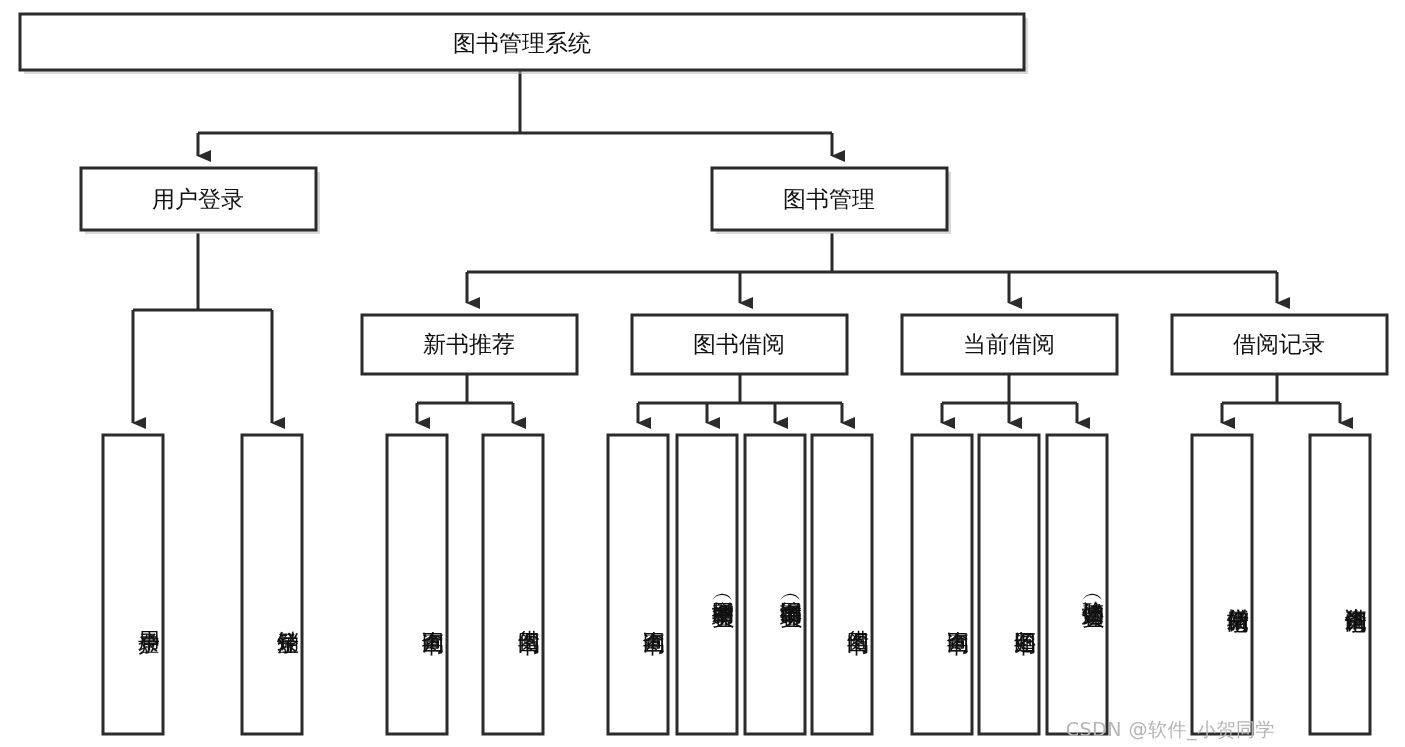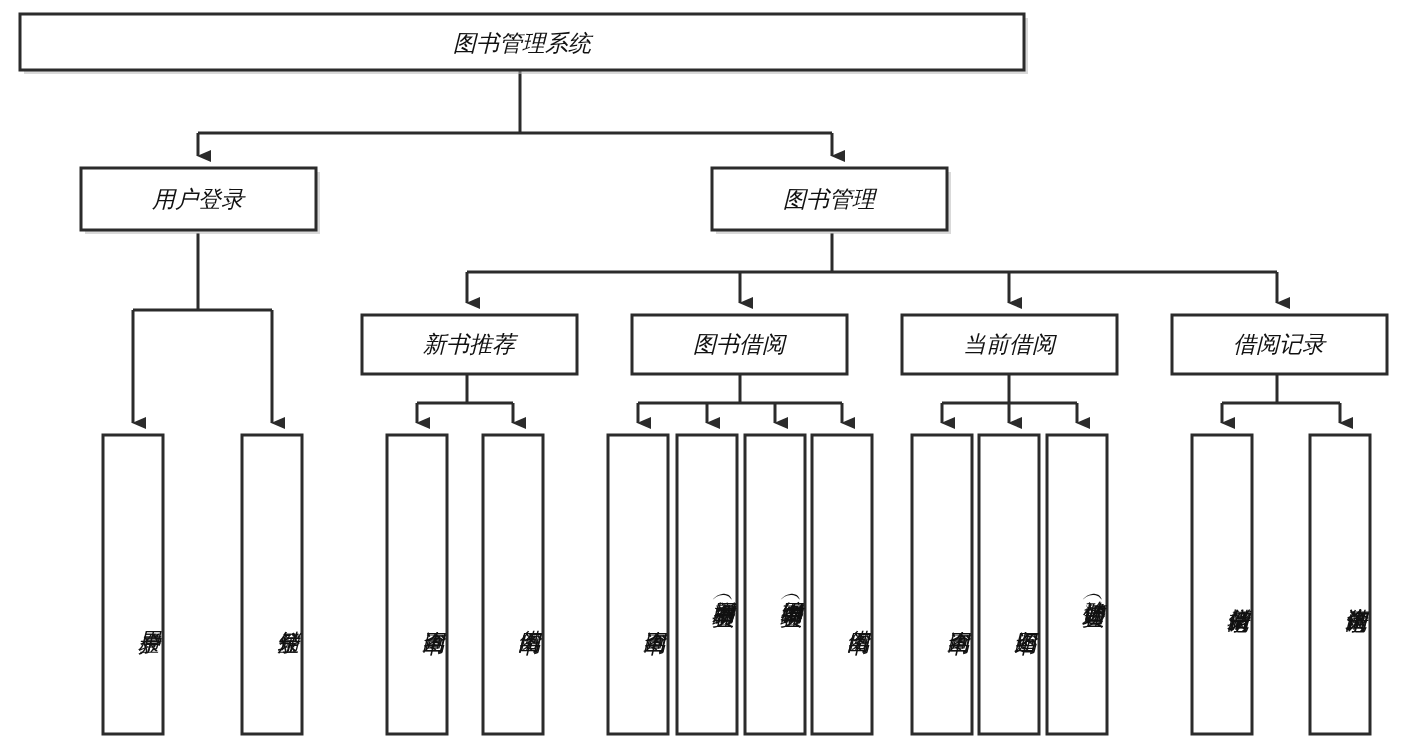--- a/index.html
+++ b/index.html
@@ -1,21 +1,21 @@
 <!DOCTYPE html>
 <html><head>
 <meta charset="utf-8">
 <style>
   html,body{margin:0;padding:0;background:#ffffff;}
   body{
     width:1405px;height:747px;
     font-family:"Liberation Sans","DejaVu Sans",sans-serif;
     overflow:hidden;
   }
-  #diagram-root{position:relative;width:1283px;height:747px;background:#fff;font-style:italic;}
+  #diagram-root{position:relative;width:1283px;height:747px;background:#fff;}
   svg#flow{position:absolute;left:0;top:0;width:1405px;height:747px;display:block;}
 
   .node-box{
     fill:#ffffff;
     stroke:#2b2b2b;
     stroke-width:3;
   }
   .node-shadow{
     fill:#b9b9b9;
     opacity:.55;
@@ -187,13 +187,14 @@
   <div class="leaf-label-wrap" style="left:745px;top:443px;width:60px;height:288px;">编辑图书（管理员）</div>
   <div class="leaf-label-wrap" style="left:812px;top:500px;width:60px;height:230px;">借阅图书</div>
 
   <div class="leaf-label-wrap" style="left:912px;top:500px;width:60px;height:230px;">查询图书</div>
   <div class="leaf-label-wrap" style="left:979px;top:500px;width:60px;height:230px;">归还图书</div>
   <div class="leaf-label-wrap" style="left:1047px;top:443px;width:60px;height:288px;">确认归还（管理员）</div>
 
   <div class="leaf-label-wrap" style="left:1192px;top:455px;width:60px;height:275px;">新增借阅记录</div>
   <div class="leaf-label-wrap" style="left:1310px;top:455px;width:60px;height:275px;">查询借阅记录</div>
 
+  <div class="watermark">CSDN @软件_小贺同学</div>
 </div>
 
 </body></html>

